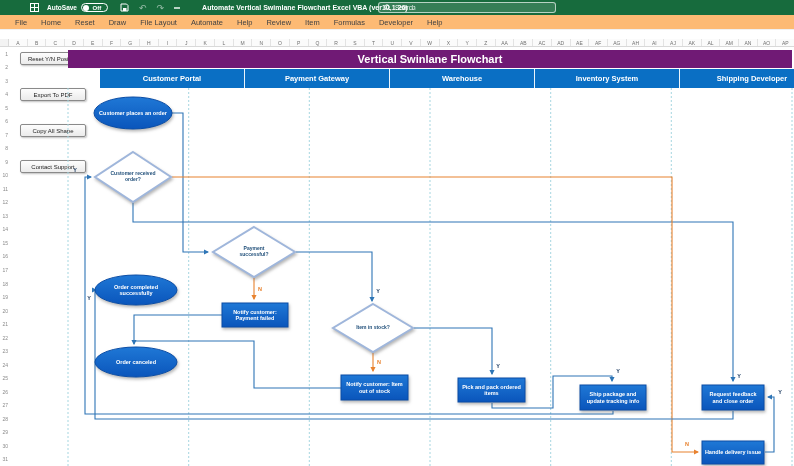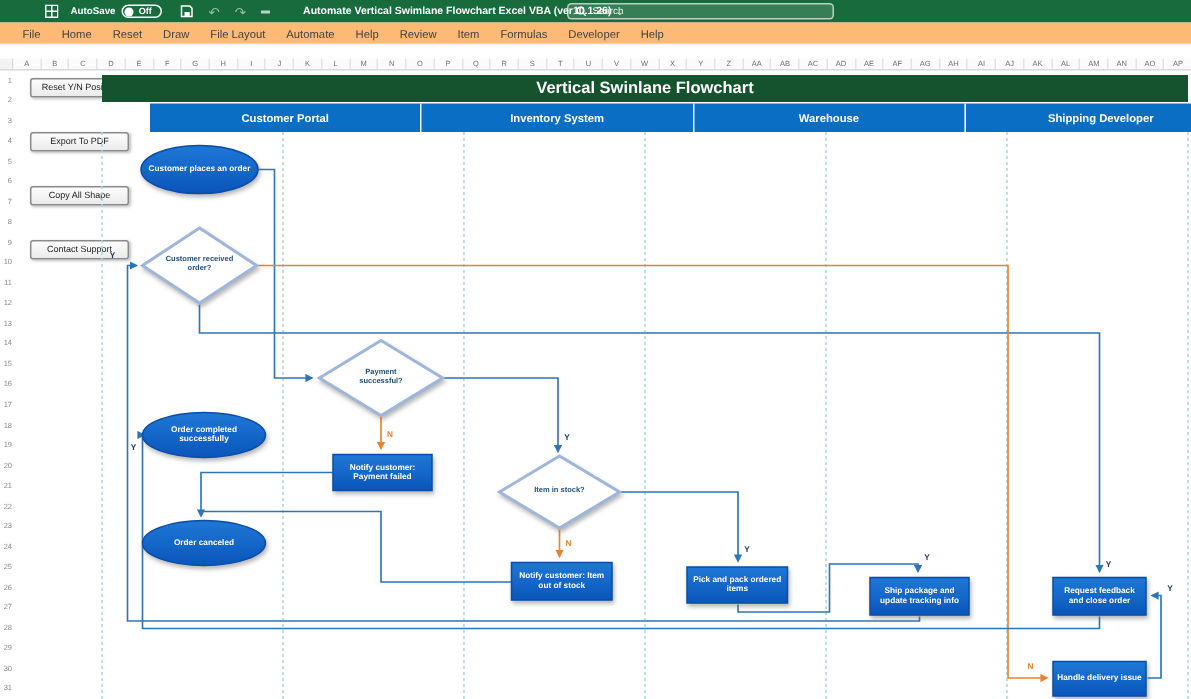--- a/index.html
+++ b/index.html
@@ -44,21 +44,21 @@
   .row-cell{flex:1 1 0;font-size:5px;color:#8A8A8A;text-align:right;padding-right:1px;
     display:flex;align-items:center;justify-content:flex-end;overflow:hidden;}
 
   
   .side-btn{position:absolute;left:20px;width:66px;height:13px;
     background:linear-gradient(#FDFDFD,#EBEBEB);border:1px solid #8A8A8A;border-radius:2px;
     box-shadow:1px 1px 2px rgba(0,0,0,.25);font-size:6px;color:#222;
     display:flex;align-items:center;justify-content:center;white-space:nowrap;cursor:default;}
 
   
-  #fc-title{position:absolute;left:68px;top:50px;width:724px;height:18px;background:#14532d;
+  #fc-title{position:absolute;left:68px;top:50px;width:724px;height:18px;background:#701a75;
     color:#fff;font-weight:bold;font-size:11px;display:flex;align-items:center;justify-content:center;}
   #lane-header{position:absolute;left:84px;top:69px;width:724px;height:19px;display:flex;margin-left:16px;}
   .lane-cell{flex:1 1 0;background:#0A6FC4;color:#fff;font-weight:bold;font-size:7.5px;
     display:flex;align-items:center;justify-content:center;border-left:1px solid #EAF4FB;white-space:nowrap;}
   .lane-cell:first-child{border-left:none;}
 
   
   #diagram{position:absolute;left:0;top:0;width:794px;height:466px;}
   #node-labels{position:absolute;left:0;top:0;width:794px;height:466px;pointer-events:none;}
   .node-label{position:absolute;display:flex;align-items:center;justify-content:center;
@@ -201,22 +201,23 @@
   <div id="side-buttons">
       <div class="side-btn" style="top: 52px;">Reset Y/N Position</div>
       <div class="side-btn" style="top: 88px;">Export To PDF</div>
       <div class="side-btn" style="top: 124px;">Copy All Shape</div>
       <div class="side-btn" style="top: 160px;">Contact Support</div>
     </div>
 
   <div id="fc-title">Vertical Swinlane Flowchart</div>
   <div id="lane-header">
       <div class="lane-cell">Customer Portal</div>
+      <div class="lane-cell">Payment Gateway</div>
+      <div class="lane-cell">Warehouse</div>
       <div class="lane-cell">Inventory System</div>
-      <div class="lane-cell">Warehouse</div>
       <div class="lane-cell">Shipping Developer</div>
     </div>
 
   <svg id="diagram" viewBox="0 0 794 466">
     <defs>
       <linearGradient id="shapeGrad" x1="0" y1="0" x2="0" y2="1">
         <stop offset="0" stop-color="#1F78D6"></stop>
           <stop offset="1" stop-color="#0A55BB"></stop>
       </linearGradient>
       <marker id="arrB" markerWidth="5" markerHeight="5" refX="4" refY="2.5" orient="auto">

